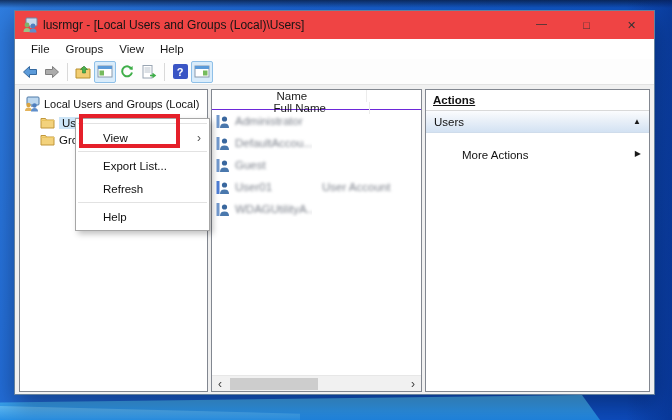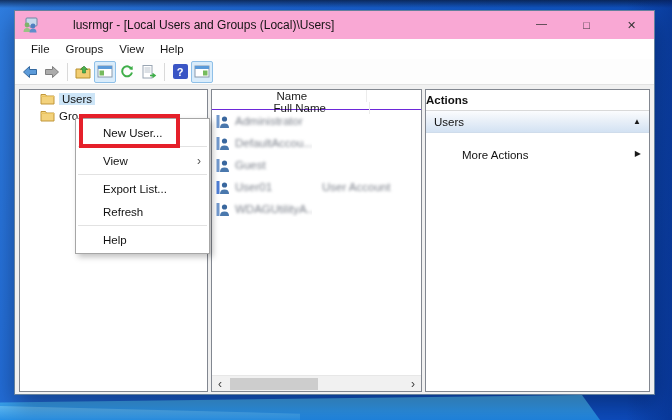--- a/index.html
+++ b/index.html
@@ -18,21 +18,21 @@
     clip-path:polygon(0 30%, 97% 0, 100% 100%, 0 100%); z-index:1; }
   .beam2 { position:absolute; left:0; bottom:0; width:300px; height:14px;
     background:linear-gradient(180deg,#6cc3f7,#2d95e8); opacity:.75;
     clip-path:polygon(0 0, 100% 55%, 100% 100%, 0 100%); z-index:1; }
 
   
   .window { position:absolute; left:14px; top:10px; width:641px; height:385px;
     background:#fff; border:1px solid #64819e; box-shadow:0 10px 24px rgba(0,0,20,.38);
     z-index:2; display:flex; flex-direction:column; }
 
-  .titlebar { height:28px; display:flex; align-items:center; background:#f9a8d4; flex:0 0 28px;gap:30px; }
+  .titlebar { height:28px; display:flex; align-items:center; background:#ef4444; flex:0 0 28px; }
   .app-icon { width:16px; height:16px; margin:0 5px 0 7px; flex:0 0 16px; }
   .title-text { font-size:12px; color:#151515; white-space:nowrap; flex:1 1 auto; }
   .win-controls { display:flex; height:100%; }
   .win-btn { width:45px; height:100%; display:flex; align-items:center; justify-content:center;
     color:#333; font-size:11px; cursor:default; }
   .win-btn.min span { position:relative; top:-2px; }
 
   .menubar { height:20px; display:flex; align-items:center; background:#fff;
     padding-left:8px; flex:0 0 20px; }
   .menu-item { padding:2px 8px; color:#1a1a1a; }
@@ -71,22 +71,22 @@
   .blur { filter:blur(1.7px); color:#7d828c; white-space:nowrap; }
   .user-ico { flex:0 0 15px; }
 
   .hscroll { position:absolute; left:0; right:0; bottom:0; height:16px; background:#f1f1f1;
     display:flex; align-items:center; border-top:1px solid #e7e7e7; }
   .hs-btn { width:16px; height:16px; display:flex; align-items:center; justify-content:center;
     color:#3f3f3f; font-size:12px; }
   .hs-thumb { width:88px; height:12px; background:#cdcdcd; margin-left:2px; }
 
   
-  .actions-title { height:21px; display:flex; align-items:center; 
-    font-weight:bold; border-bottom:1px solid #d9d9d9; }
+  .actions-title { height:21px; display:flex; align-items:center; padding-left:7px;
+    font-weight:bold; border-bottom:1px solid #d9d9d9;text-decoration:underline; }
   .actions-section { height:22px; display:flex; align-items:center; padding:0 8px;
     background:linear-gradient(180deg,#fbfcfe 0%,#e9f0f8 45%,#d3e2f3 100%);
     border-bottom:1px solid #cfdceb; }
   .actions-section .grow { flex:1 1 auto; }
   .chev { font-size:8px; color:#1a1a1a; }
   .more-actions { height:24px; display:flex; align-items:flex-start; padding:16px 8px 0 36px; }
   .more-actions .grow { flex:1 1 auto; }
 
   
   .statusbar { flex:0 0 23px; background:#f1f1f1; border-top:1px solid #dcdcdc;
@@ -199,20 +199,31 @@
           <rect x="1" y="2" width="14" height="11" fill="#fff" stroke="#8a9aad"></rect>
           <rect x="1" y="2" width="14" height="3" fill="#5b9ad9"></rect>
           <rect x="9" y="6.5" width="4.5" height="5" fill="#76bb5e"></rect>
         </svg>
       </div>
     </div>
 
     <div class="client">
 
       <div class="pane tree-pane">
+        <div class="tree-root">
+          <svg width="16" height="16" viewBox="0 0 16 16">
+            <rect x="3" y="1" width="12" height="8" rx="1" fill="#bcd7ef" stroke="#4f7aa8"></rect>
+            <rect x="7" y="9" width="3" height="2" fill="#8ea3b8"></rect>
+            <circle cx="4.5" cy="9" r="2.2" fill="#d9a441"></circle>
+            <path d="M1 15 q0-3.6 3.5-3.6 q3.5 0 3.5 3.6 Z" fill="#e4b45c"></path>
+            <circle cx="10.5" cy="9.5" r="2.2" fill="#4f7fc0"></circle>
+            <path d="M7 15.5 q0-3.6 3.5-3.6 q3.5 0 3.5 3.6 Z" fill="#5e8ecb"></path>
+          </svg>
+          <span>Local Users and Groups (Local)</span>
+        </div>
         <div class="tree-child">
           <svg width="15" height="13" viewBox="0 0 15 13">
             <path d="M1 2.5 h4.5 l1 1.5 H14 v8 H1 Z" fill="#f3d27c" stroke="#c1973a"></path>
             <path d="M1 4.5 h13" stroke="#e9c35f"></path>
           </svg>
           <span class="tree-label selected">Users</span>
         </div>
         <div class="tree-child">
           <svg width="15" height="13" viewBox="0 0 15 13">
             <path d="M1 2.5 h4.5 l1 1.5 H14 v8 H1 Z" fill="#f3d27c" stroke="#c1973a"></path>
@@ -311,23 +322,20 @@
           <span>More Actions</span>
           <span class="grow"></span>
           <span class="chev">▶</span>
         </div>
       </div>
     </div>
 
   </div>
 
   <div class="context-menu">
-    <div class="cm-item">
-      <span>New User...</span>
-    </div>
     <div class="cm-sep"></div>
     <div class="cm-item">
       <span>View</span>
       <span class="grow"></span>
       <span class="cm-sub">›</span>
     </div>
     <div class="cm-sep"></div>
     <div class="cm-item">
       <span>Export List...</span>
     </div>

